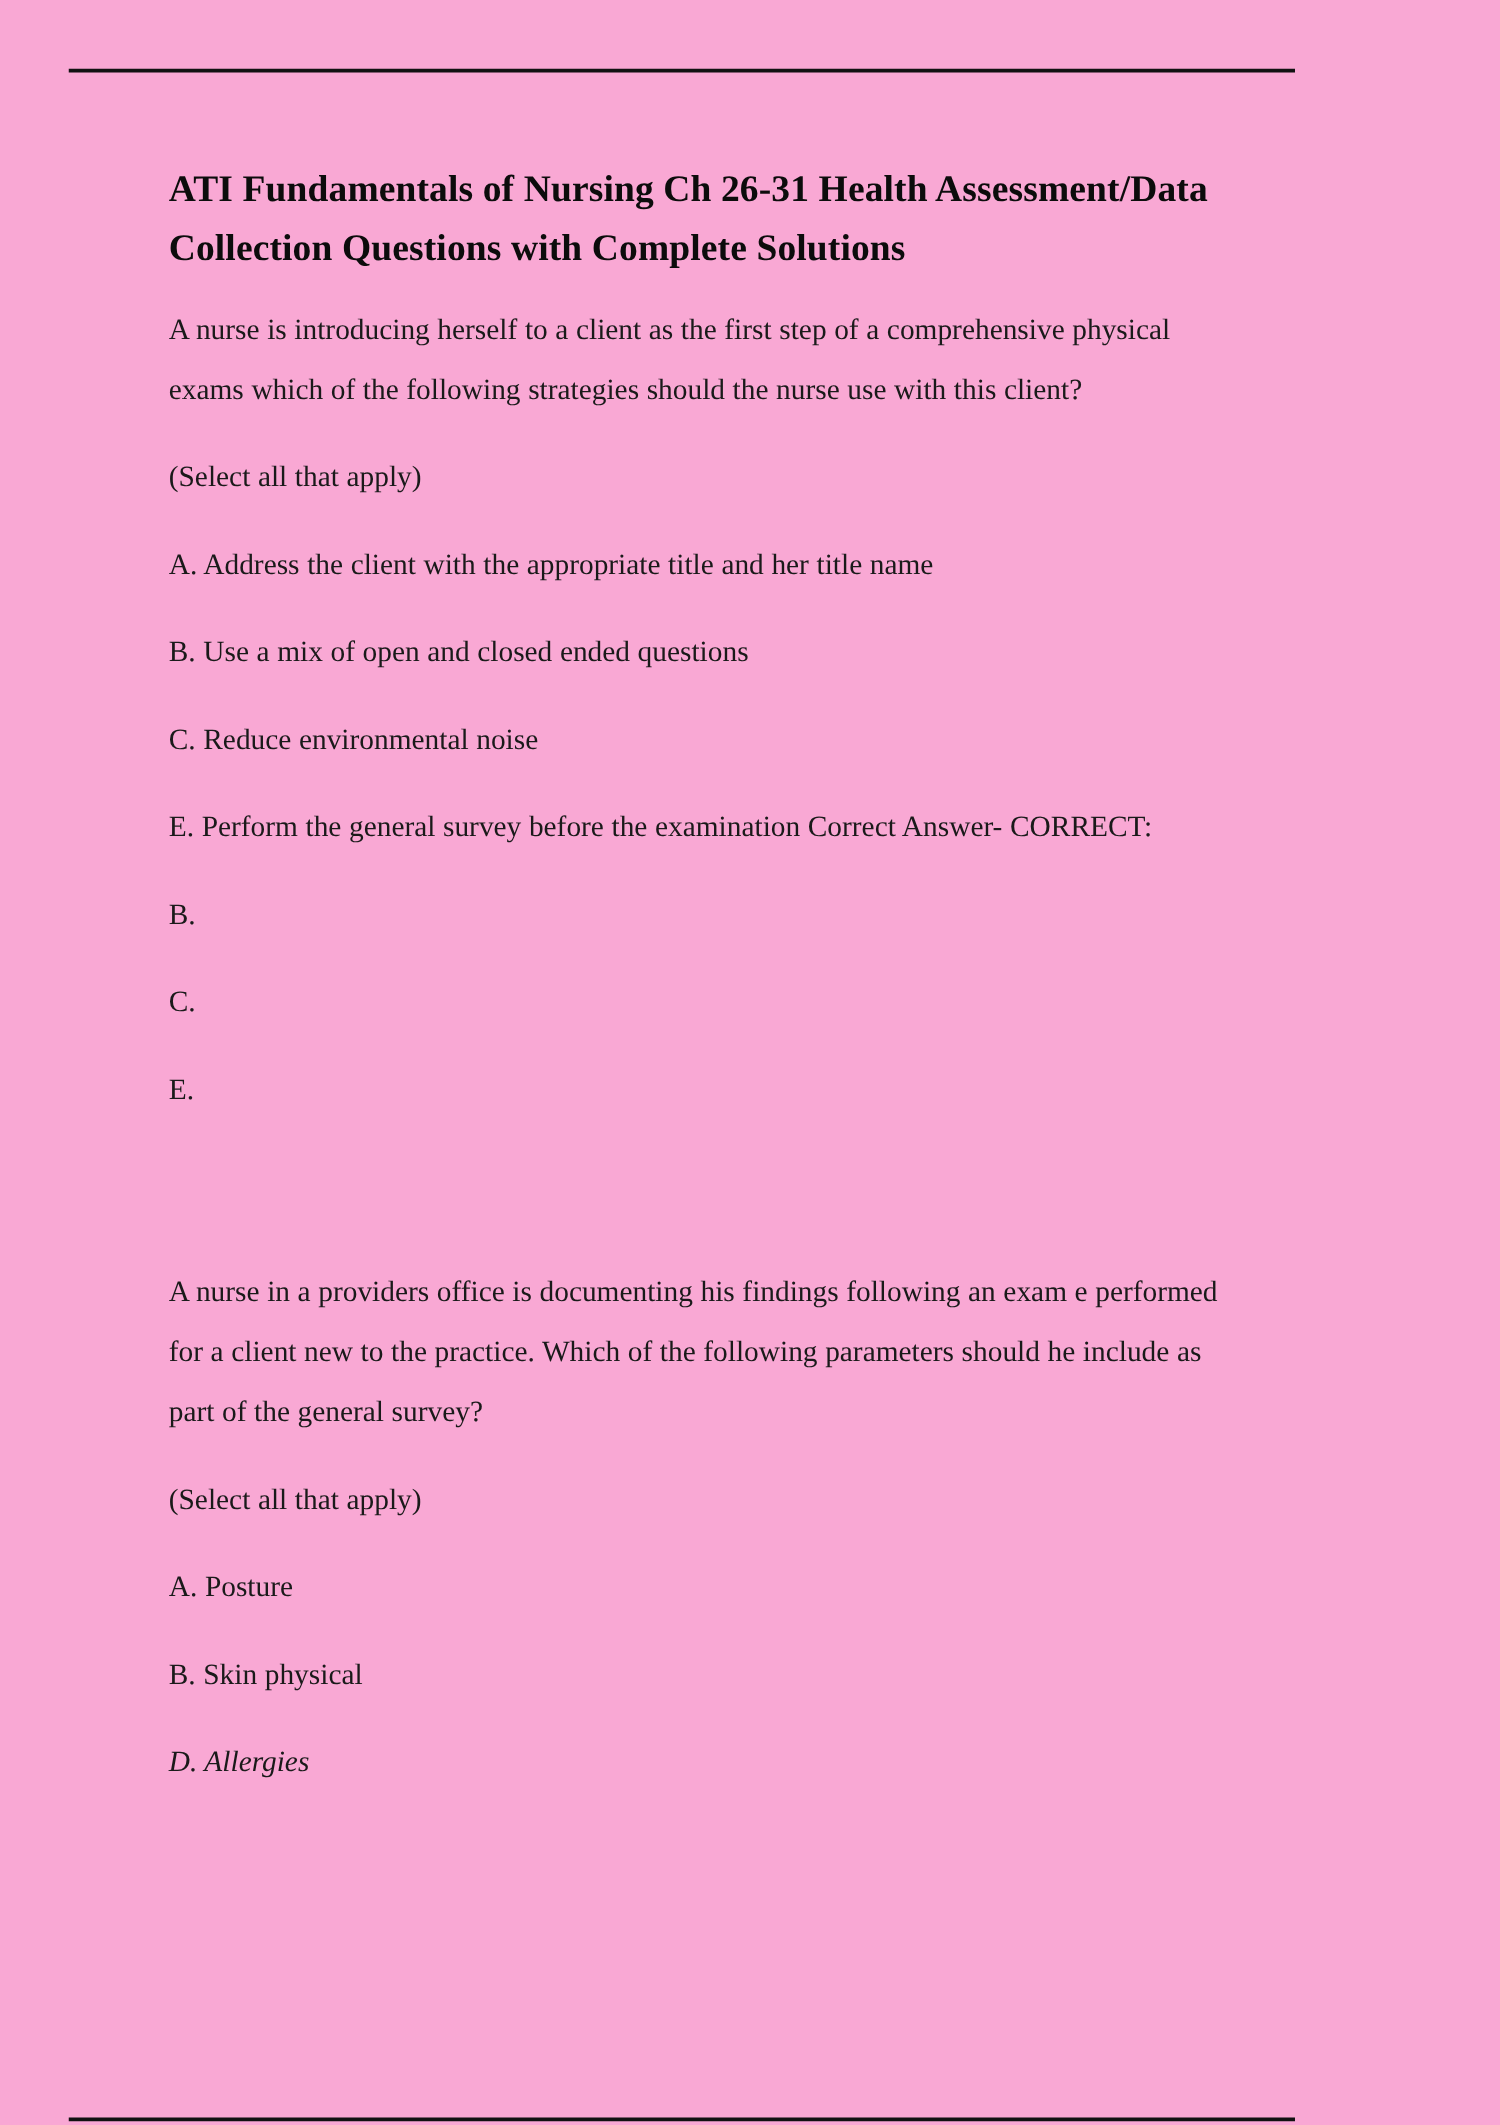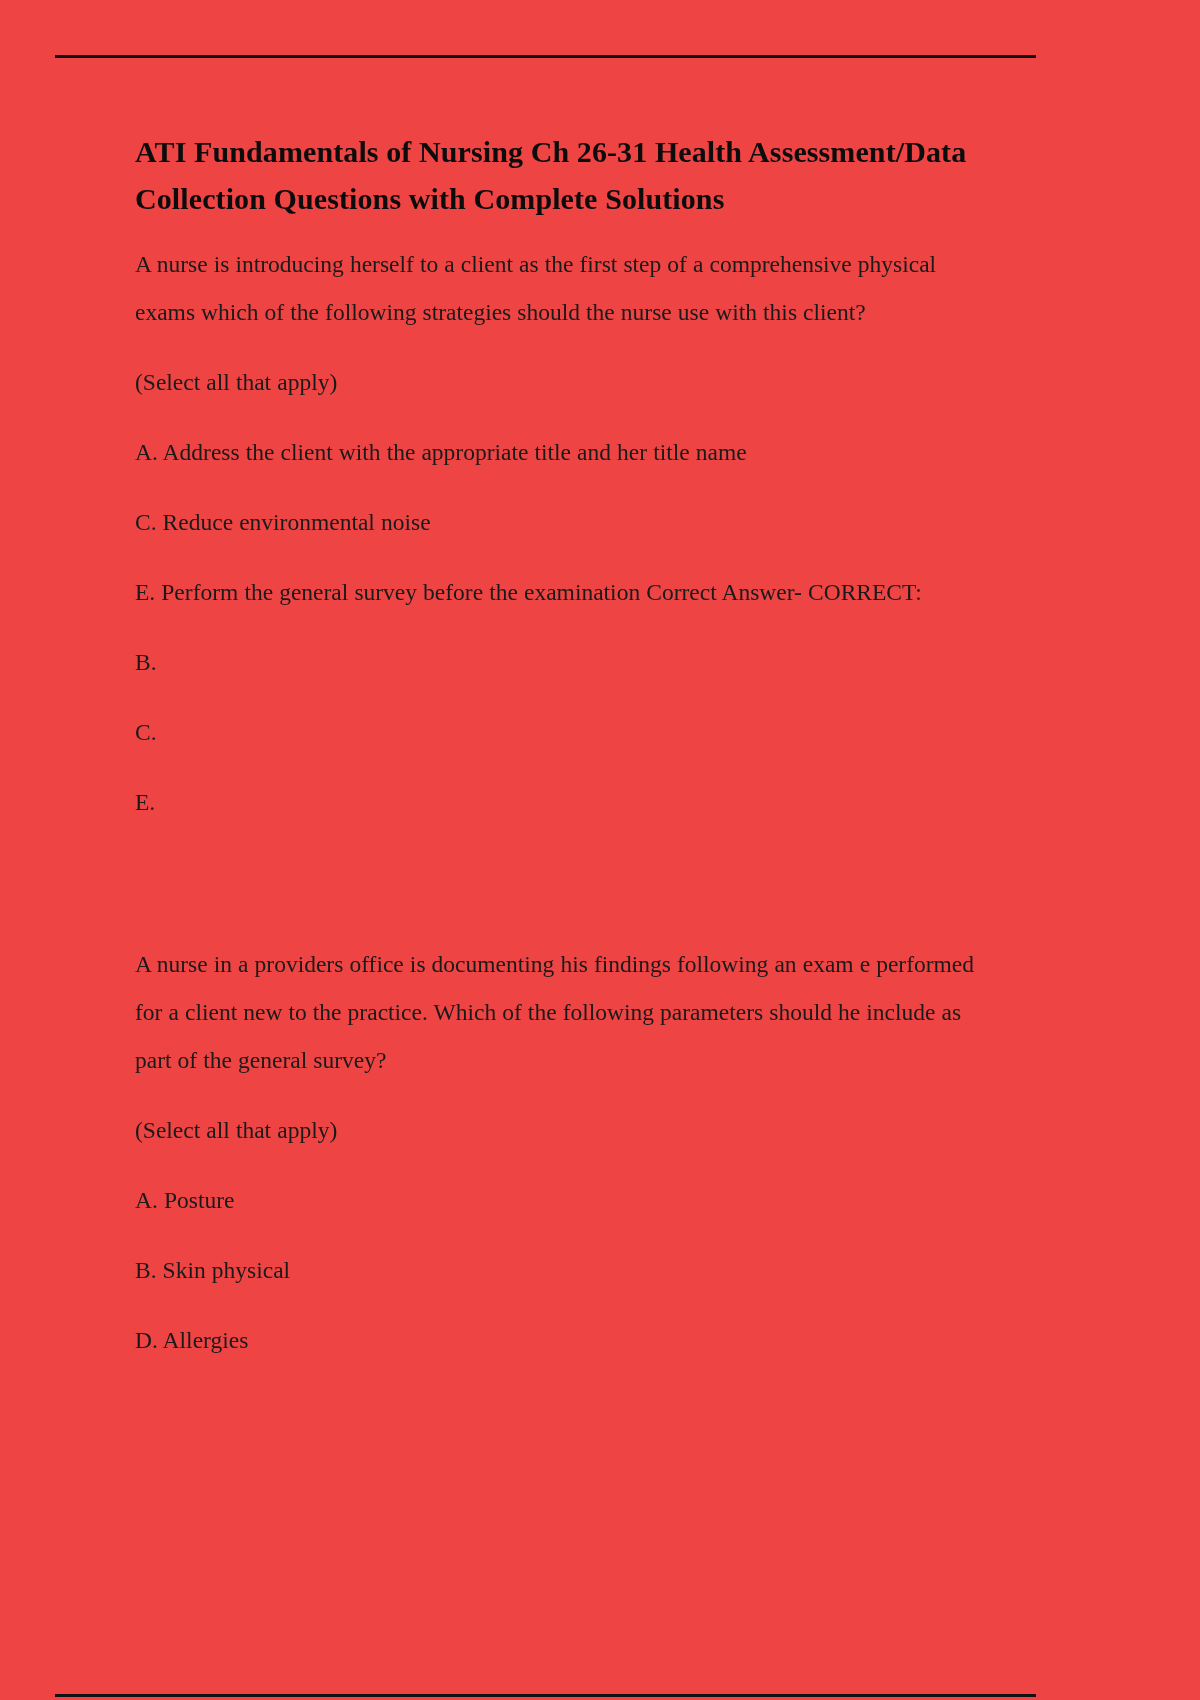--- a/index.html
+++ b/index.html
@@ -16,21 +16,21 @@
     color: #111111;
     overflow: hidden;
   }
 
   .page {
     position: absolute;
     left: 0;
     top: 0;
     width: 1200px;
     height: 1700px;
-    background: #ef4444;
+    background: #f9a8d4;
   }
 
   .rule {
     position: absolute;
     left: 55px;
     width: 981px;
     height: 0;
     border-top: 3px solid #111111;
   }
   .rule.top { top: 55px; }
@@ -65,20 +65,21 @@
   .para.answer-letter {
     margin-bottom: 22px;
   }
 
   .block-gap {
     height: 92px;
   }
 
   .q2-block .para:last-child {
     margin-bottom: 0;
+    font-style: italic;
   }
 </style>
 </head>
 <body>
 
 <div class="page">
 
   <div class="rule top"></div>
 
   <div class="content">
@@ -86,20 +87,21 @@
     <h1 class="doc-title">ATI Fundamentals of Nursing Ch 26-31 Health Assessment/Data Collection Questions with Complete Solutions</h1>
 
     <div class="q1-block">
 
       <p class="para">A nurse is introducing herself to a client as the first step of a comprehensive physical exams which of the following strategies should the nurse use with this client?</p>
 
       <p class="para">(Select all that apply)</p>
 
       <p class="para">A. Address the client with the appropriate title and her title name</p>
 
+      <p class="para">B. Use a mix of open and closed ended questions</p>
 
       <p class="para">C. Reduce environmental noise</p>
 
 
       <p class="para">E. Perform the general survey before the examination Correct Answer- CORRECT:</p>
 
       <p class="para answer-letter">B.</p>
 
       <p class="para answer-letter">C.</p>
 

